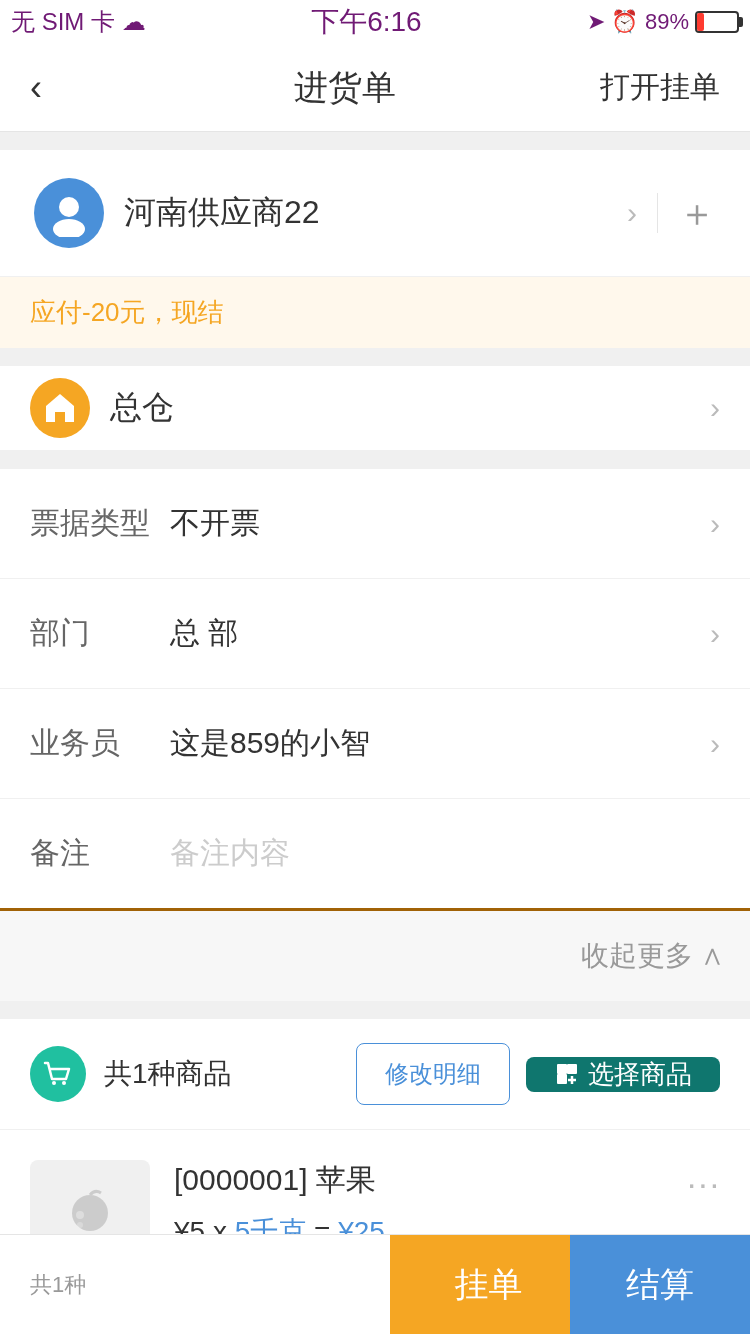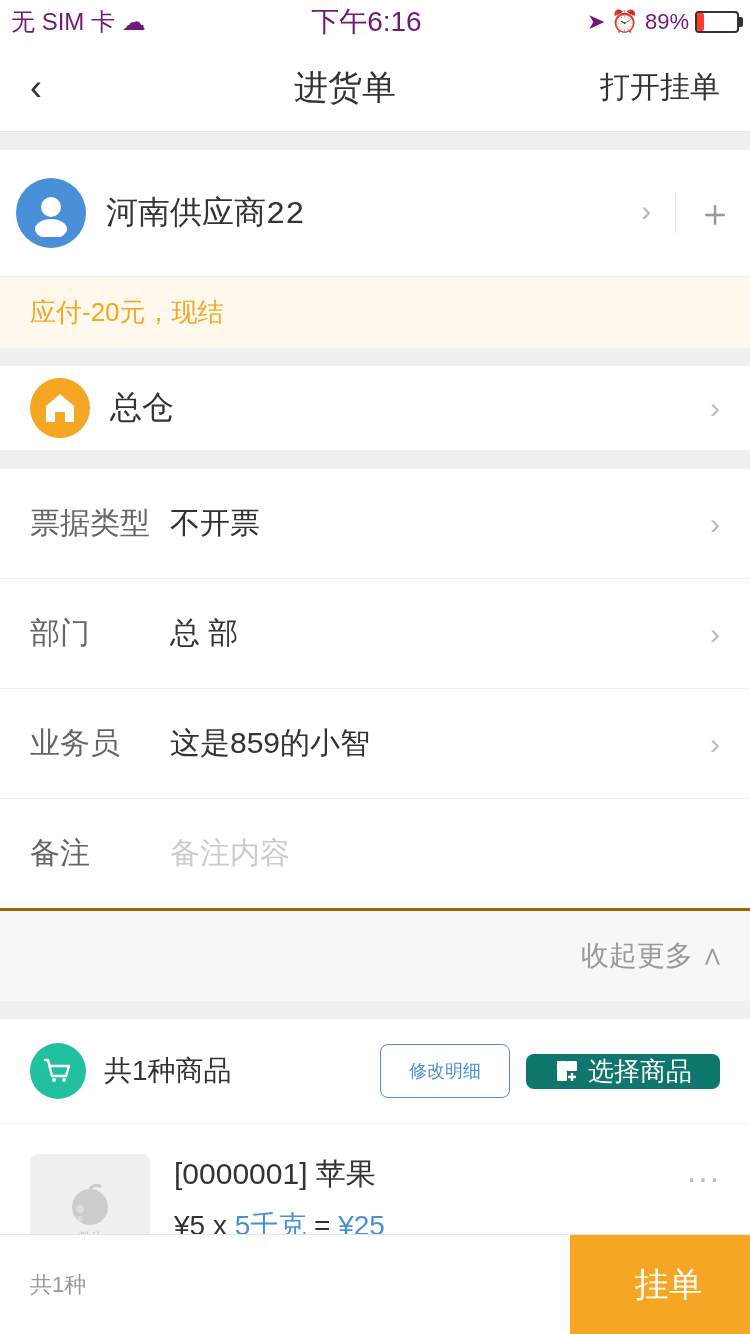--- a/index.html
+++ b/index.html
@@ -75,24 +75,23 @@
     
     .card {
       background: #fff;
       margin: 0;
     }
 
     
     .supplier-row {
       display: flex;
       align-items: center;
-      padding: 28px 16px;
+      padding: 28px 34px;
       background: #fff;
       border-bottom: 1px solid #f0f0f0;
-      font-family: Liberation Mono, monospace;
     }
     .supplier-avatar {
       width: 70px; height: 70px; border-radius: 50%;
       background: #4a90d9;
       display: flex; align-items: center; justify-content: center;
       margin-right: 20px; flex-shrink: 0;
       overflow: hidden;
     }
     .supplier-avatar svg { width: 48px; height: 48px; }
     .supplier-name {
@@ -196,21 +195,21 @@
     .product-count-icon svg { width: 34px; height: 34px; }
     .product-count-text {
       flex: 1;
       font-size: 28px;
       color: #333;
     }
     .btn-modify {
       border: 1px solid #4a90d9;
       color: #4a90d9;
       background: #fff;
-      font-size: 18px;
+      font-size: 24px;
       padding: 14px 28px;
       border-radius: 8px;
       margin-right: 16px;
       cursor: pointer;
     }
     .btn-select {
       background: #0f766e;
       color: #fff;
       border: none;
       font-size: 26px;
@@ -454,13 +453,14 @@
     <div class="product-more">···</div>
   </div>
 
 </div>
 
 <div class="bottom-bar">
   <div class="total-section">
     <div class="total-count">共1种</div>
   </div>
   <div class="btn-hang">挂单</div>
+  <div class="btn-checkout">结算</div>
 </div>
 
 </body></html>

